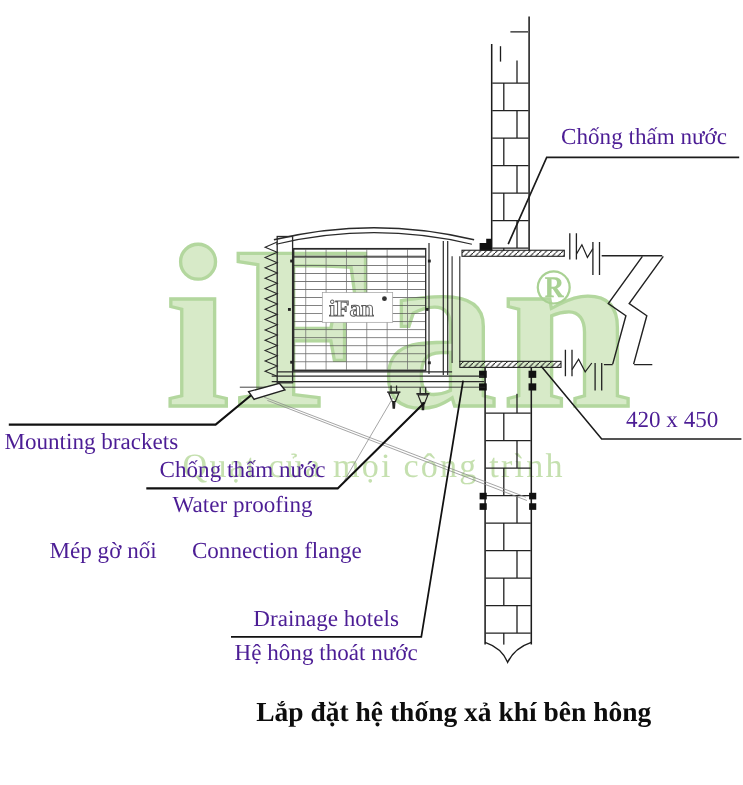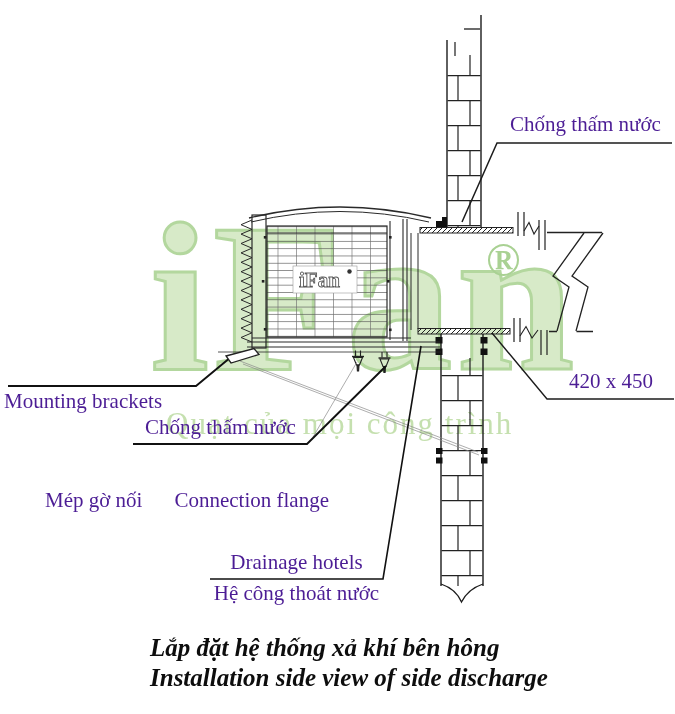--- a/index.html
+++ b/index.html
@@ -21,21 +21,21 @@
   .wm-slogan{
     position:absolute;left:166px;top:406px;z-index:1;
     font-size:31px;letter-spacing:2px;color:#c5e0af;white-space:nowrap;user-select:none;
   }
   
   svg.diagram{position:absolute;left:0;top:0;z-index:2;}
   
   .lbl{position:absolute;z-index:3;font-size:21px;line-height:1.2;white-space:nowrap;color:#4c1d95;}
   .ctr{text-align:center;}
   .flange-row .gap{display:inline-block;width:32px;}
-  .titles{position:absolute;left:150px;top:633px;width:525px;z-index:3;text-align:left;font-style:italic;}
+  .titles{position:absolute;left:150px;top:633px;width:525px;z-index:3;text-align:center;}
   .titles div{font-size:25px;font-weight:bold;line-height:30px;white-space:nowrap;color:#0d0d0d;}
 </style>
 </head>
 <body>
 
 <div class="stage">
 
   <div class="wm-brand">iFan</div>
   <div class="wm-reg">®</div>
   <div class="wm-slogan">Quạt của mọi công trình</div>
@@ -160,26 +160,26 @@
     </g>
   </svg>
 
   <div class="lbl ctr" style="left:497px;top:112px;width:177px;">Chống thấm nước</div>
 
   <div class="lbl ctr" style="left:548px;top:369px;width:126px;">420 x 450</div>
 
   <div class="lbl" style="left:4px;top:389px;">Mounting brackets</div>
 
   <div class="lbl ctr" style="left:132px;top:415px;width:177px;">Chống thấm nước</div>
+  <div class="lbl ctr" style="left:132px;top:446px;width:177px;">Water proofing</div>
 
   <div class="lbl ctr" style="left:208px;top:550px;width:177px;">Drainage hotels</div>
 
   <div class="lbl flange-row" style="left:45px;top:488px;">
     <span>Mép gờ nối</span><span class="gap"></span><span>Connection flange</span>
   </div>
-  <div class="lbl ctr" style="left:198px;top:581px;width:197px;">Hệ công thoát nước</div>
+  <div class="lbl ctr" style="left:198px;top:581px;width:197px;">Hệ hông thoát nước</div>
 
   <div class="titles">
     <div>Lắp đặt hệ thống xả khí bên hông</div>
-    <div>Installation side view of side discharge</div>
   </div>
 
 </div>
 
 </body></html>

